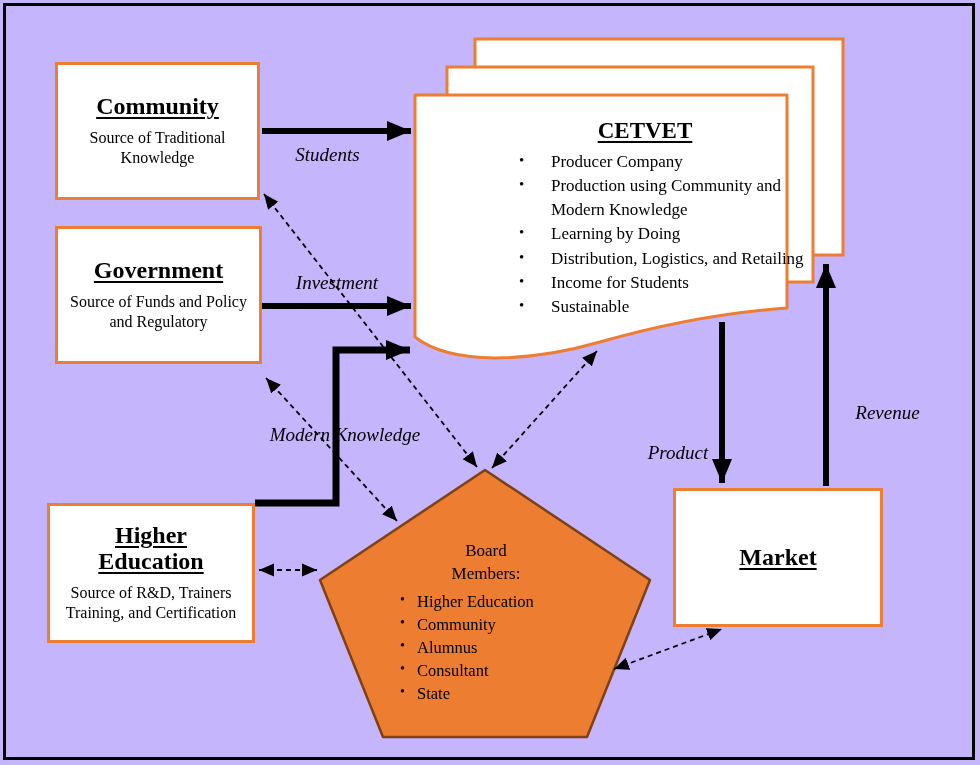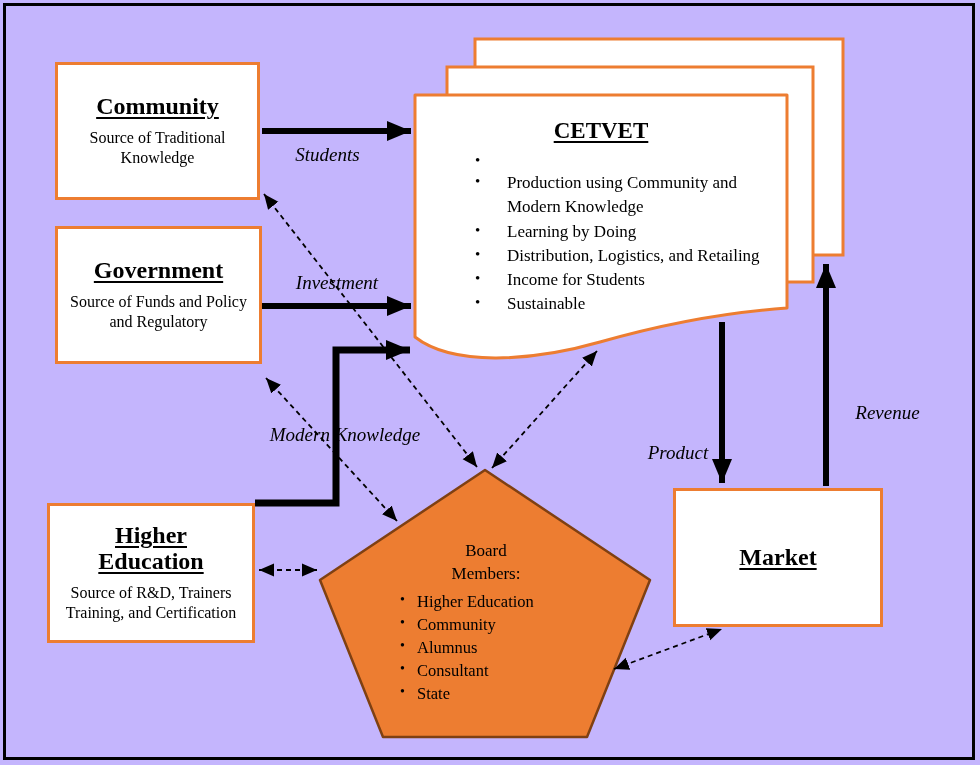--- a/index.html
+++ b/index.html
@@ -20,21 +20,21 @@
     position:absolute; border:3px solid #ED7D31; background:#fff;
     display:flex; flex-direction:column; align-items:center; justify-content:center;
     text-align:center; box-sizing:border-box;
   }
   .node-title {
     font-weight:bold; font-size:24px; line-height:1.08;
     text-decoration:underline; text-decoration-thickness:2px; text-underline-offset:3px;
   }
   .node-body { font-size:16px; line-height:1.25; margin-top:8px; }
 
-  .cetvet-content { position:absolute; left:415px; top:118px; width:372px; }
+  .cetvet-content { position:absolute; left:415px; top:118px; width:372px;padding-left:44px; }
   .cetvet-title {
     text-align:center; font-weight:bold; font-size:23px;
     text-decoration:underline; text-decoration-thickness:2px; text-underline-offset:3px;
   }
   ul.cet-list { list-style:none; margin:6px 0 0 0; padding:0; }
   ul.cet-list li { display:flex; padding-left:60px; font-size:17px; line-height:1.42; }
   ul.cet-list li .bullet { width:32px; flex:0 0 32px; font-size:15px; }
 
   .board-content { position:absolute; left:380px; top:540px; width:212px; text-align:center; }
   .board-title { font-size:17px; line-height:1.35; width:110px; margin:0 auto; }
@@ -104,20 +104,21 @@
 
   <div class="node-box" style="left:673px; top:488px; width:210px; height:139px;">
     <div class="node-title">Market</div>
   </div>
 
   <div class="cetvet-content">
     <div class="cetvet-title">CETVET</div>
     <ul class="cet-list">
       <li>
           <span class="bullet">•</span>
+          <span>Producer Company</span>
         </li>
       <li>
           <span class="bullet">•</span>
           <span>Production using Community and Modern Knowledge</span>
         </li>
       <li>
           <span class="bullet">•</span>
           <span>Learning by Doing</span>
         </li>
       <li>

